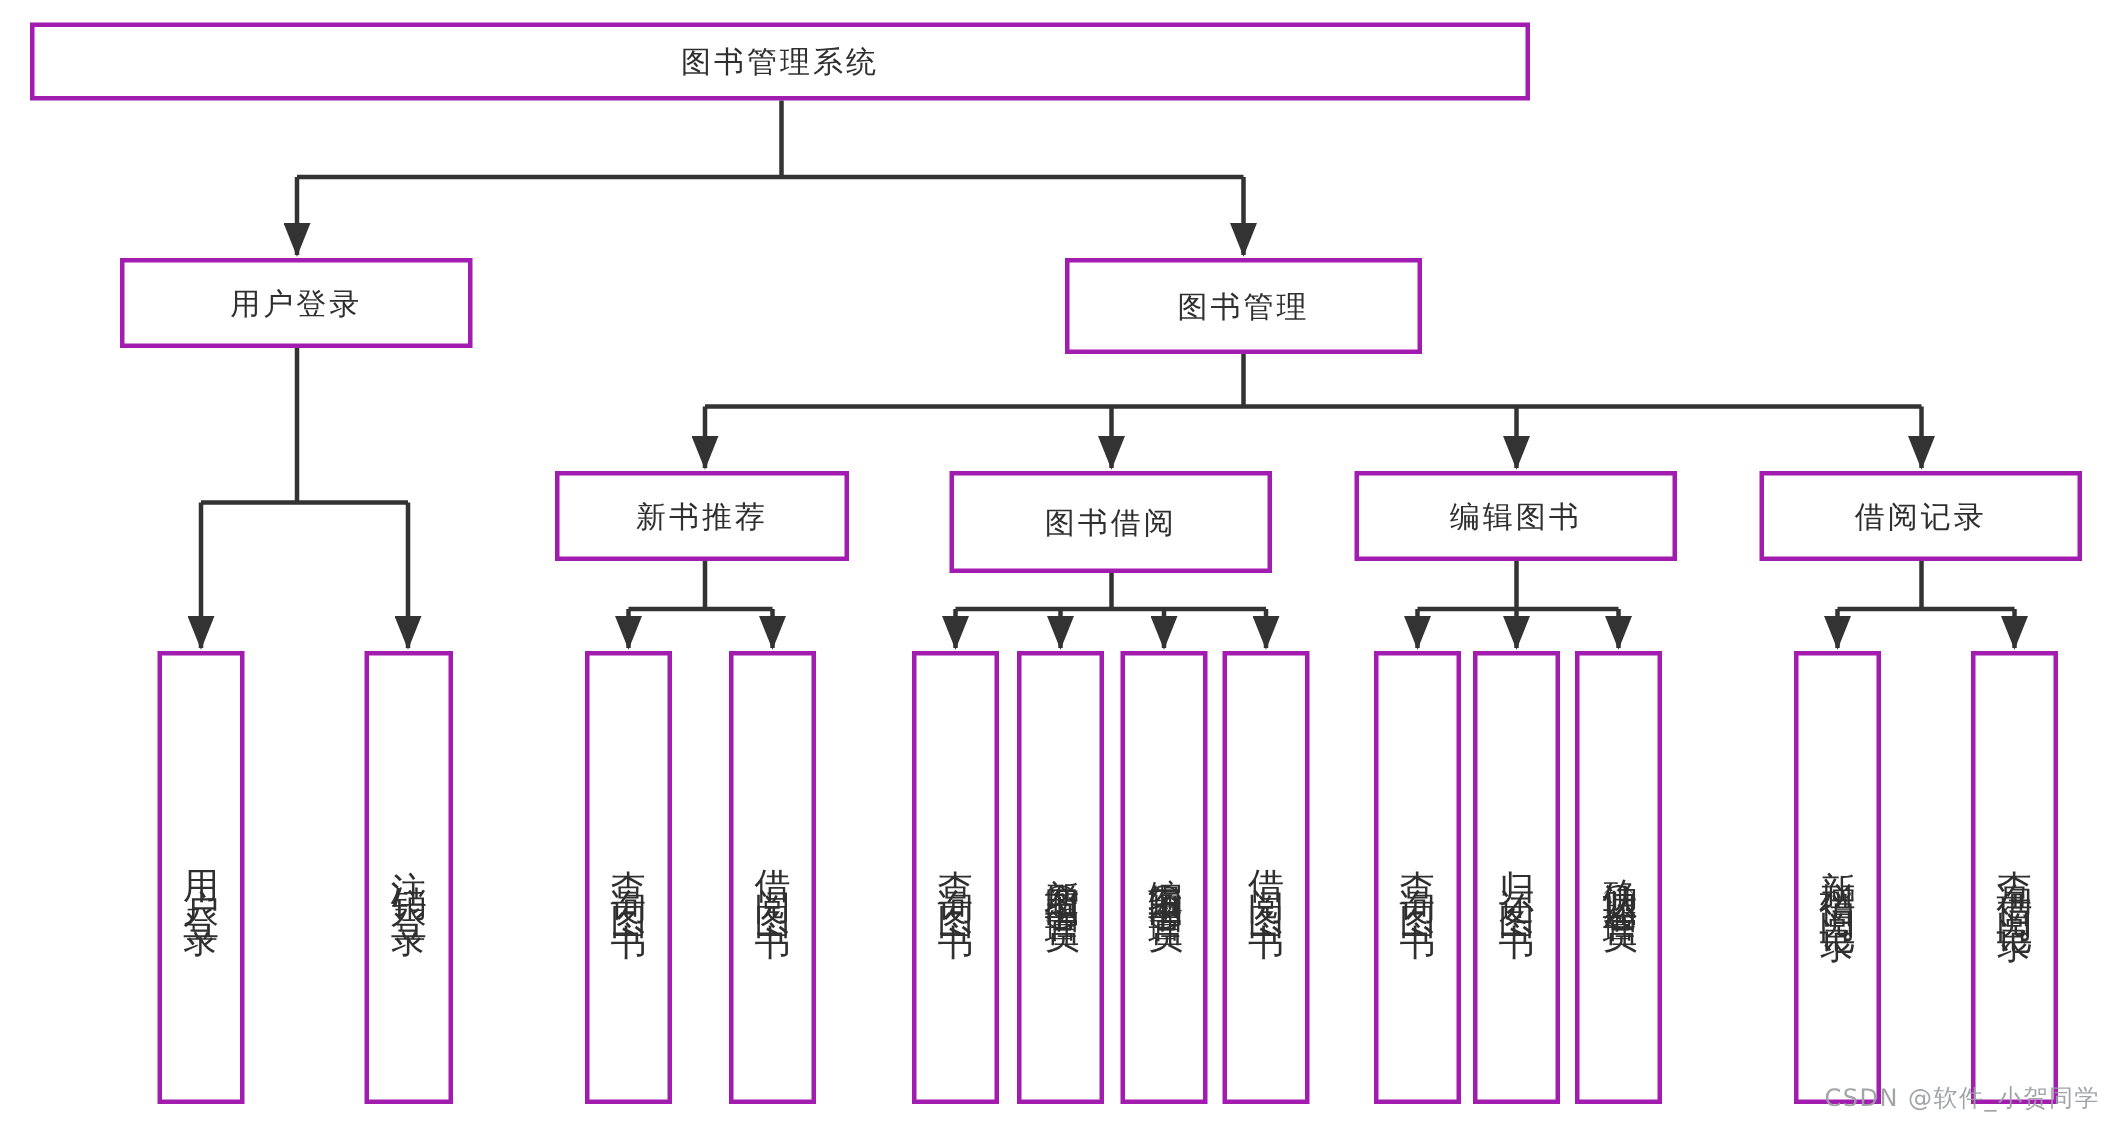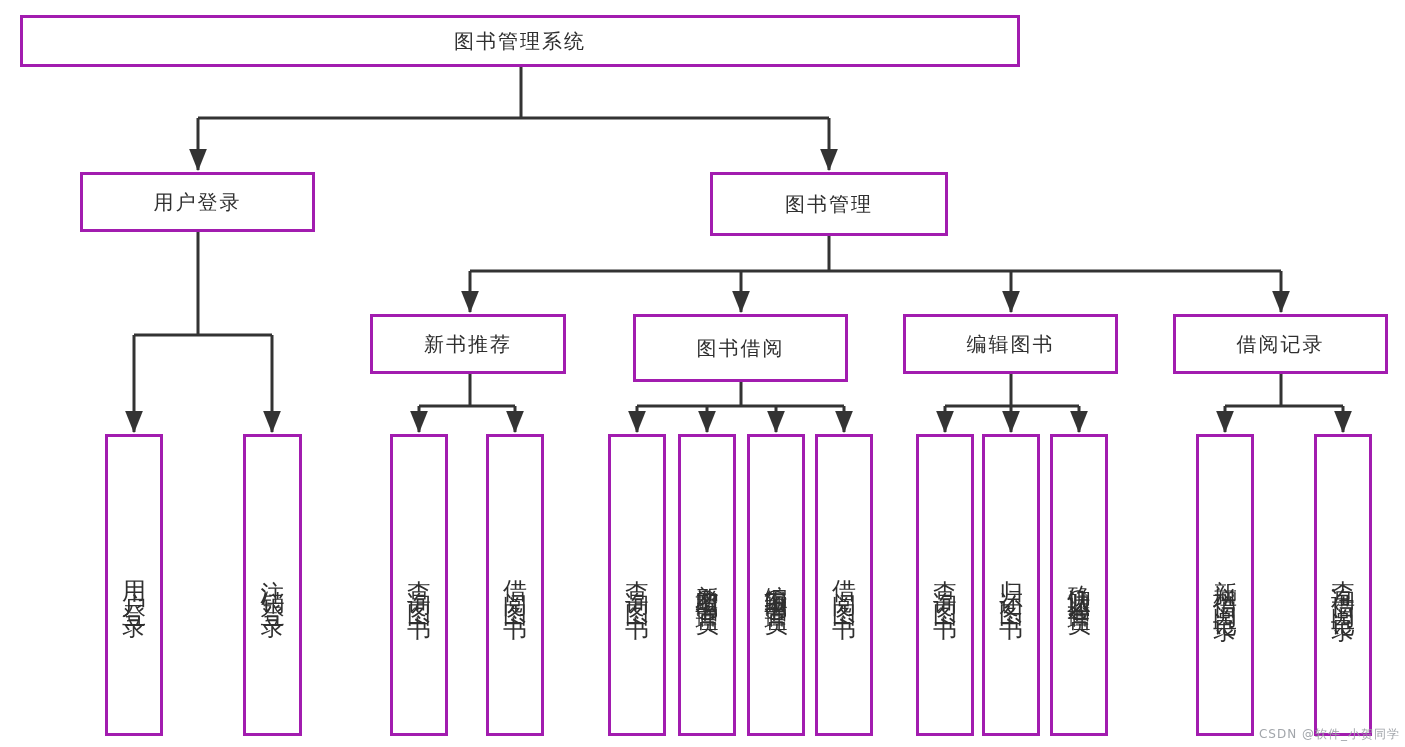--- a/index.html
+++ b/index.html
@@ -15,21 +15,21 @@
   }
   .h{font-size:20px;letter-spacing:2px;white-space:nowrap;}
   .v .vtext{
     writing-mode:vertical-rl;text-orientation:mixed;
     font-size:24px;letter-spacing:12px;line-height:1;
   }
   .v.mid .vtext{font-size:24px;letter-spacing:8px;}
   .v.long .vtext{font-size:23px;letter-spacing:4px;}
   #watermark{
     position:absolute;right:5px;bottom:4px;z-index:10;
-    font-size:12px;letter-spacing:1px;color:rgba(156,160,165,0.95);
+    font-size:16px;letter-spacing:1px;color:rgba(156,160,165,0.95);
     white-space:nowrap;
   }
 </style>
 </head>
 <body>
 
 <svg id="connector-layer" viewBox="0 0 1405 747" xmlns="http://www.w3.org/2000/svg">
   <defs>
     <marker id="arr" viewBox="0 0 10 8" refX="9.5" refY="4" markerWidth="7.5" markerHeight="6" orient="auto" markerUnits="strokeWidth">
       <path d="M0,0 L10,4 L0,8 Z" fill="#333333"></path>

